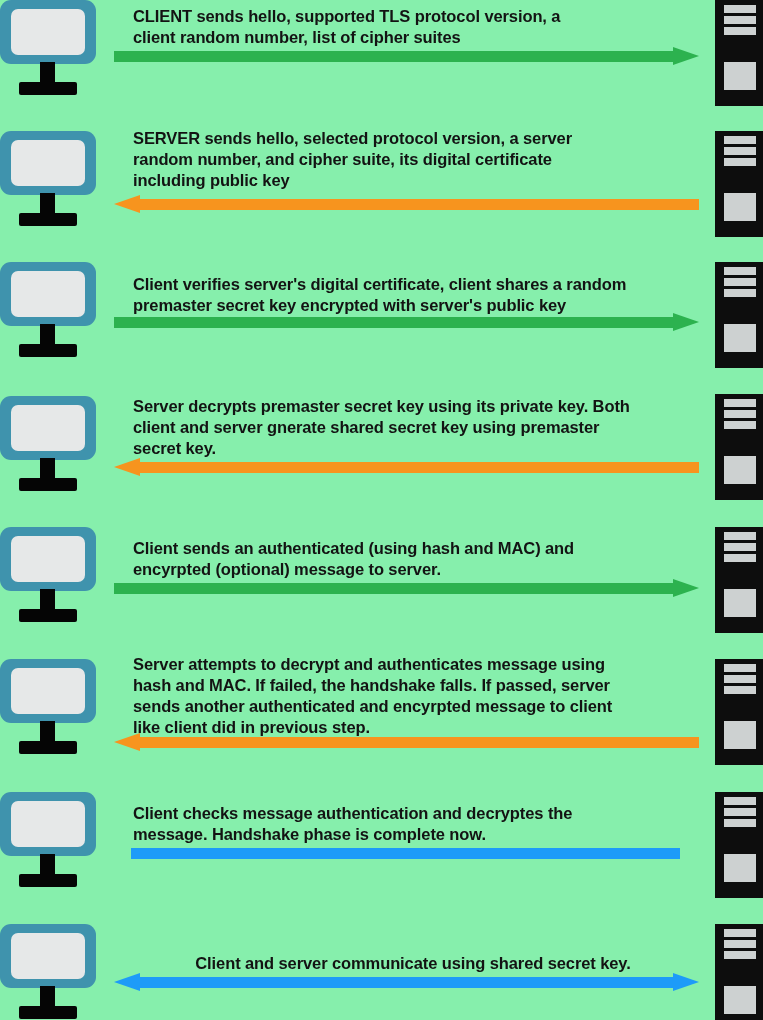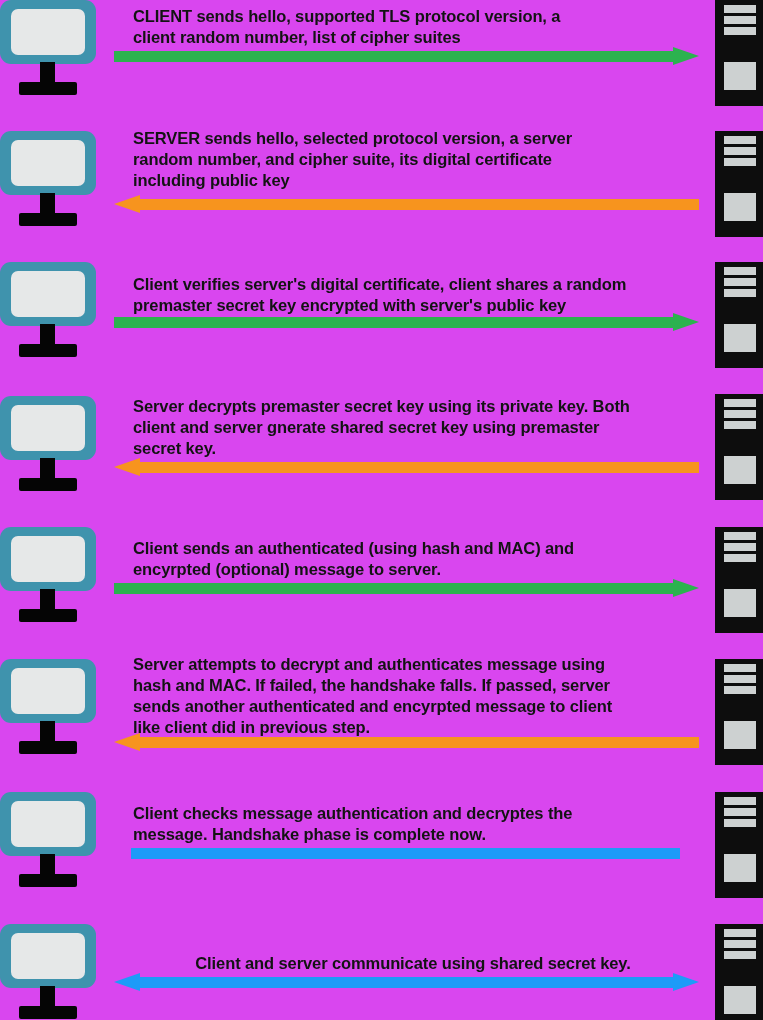--- a/index.html
+++ b/index.html
@@ -126,21 +126,21 @@
     width: 0;
     height: 0;
     border-top: 9px solid transparent;
     border-bottom: 9px solid transparent;
   }
   .arrow.bar .shaft { top: 4px; height: 11px; }
 </style>
 </head>
 <body>
 
-<div id="diagram" style="background: #d946ef;">
+<div id="diagram" style="background: #86efac;">
     <div class="client-icon" style="top: 0px;">
       <div class="monitor-frame" style="background: rgb(63, 147, 173);">
         <div class="monitor-screen" style="background: rgb(230, 232, 232);"></div>
       </div>
       <div class="monitor-neck"></div>
       <div class="monitor-base"></div>
     </div>
     <div class="server-icon" style="top: 0px; background: rgb(13, 13, 13);">
       <div class="server-slot s1" style="background: rgb(205, 209, 209);"></div>
       <div class="server-slot s2" style="background: rgb(205, 209, 209);"></div>

